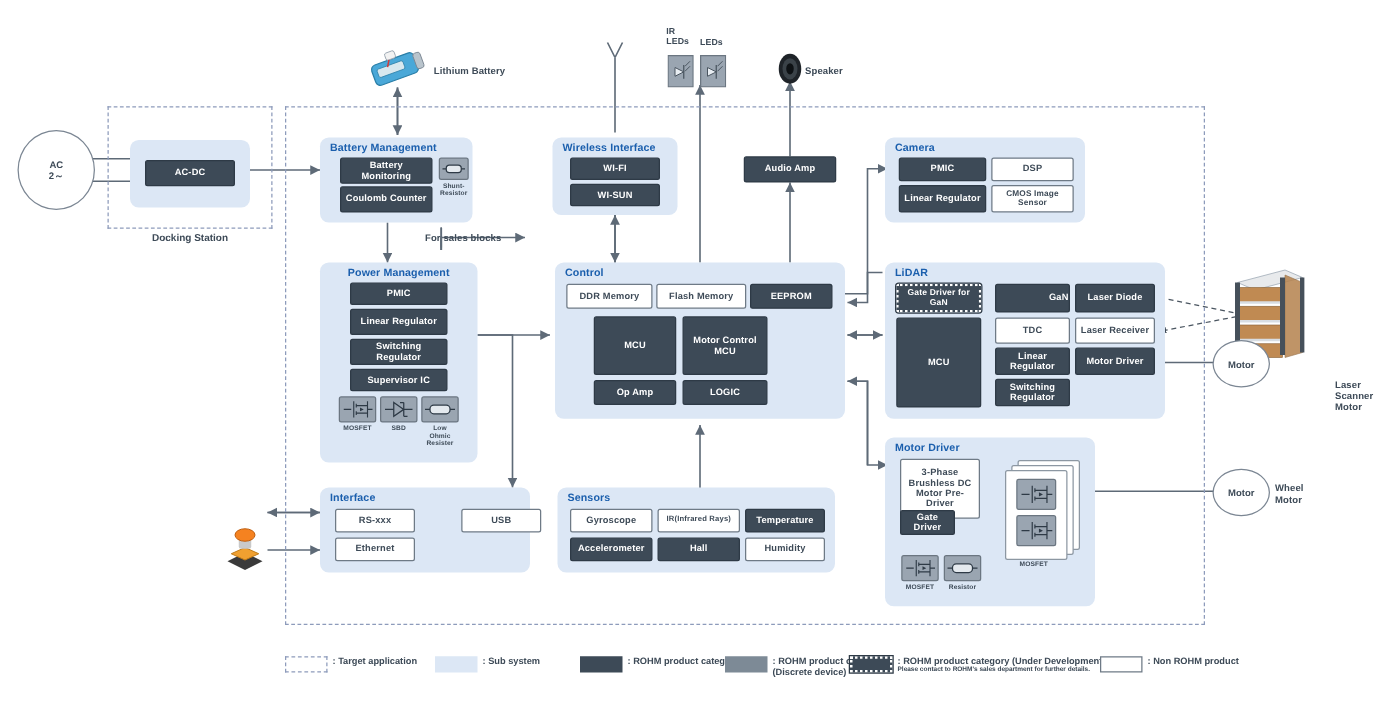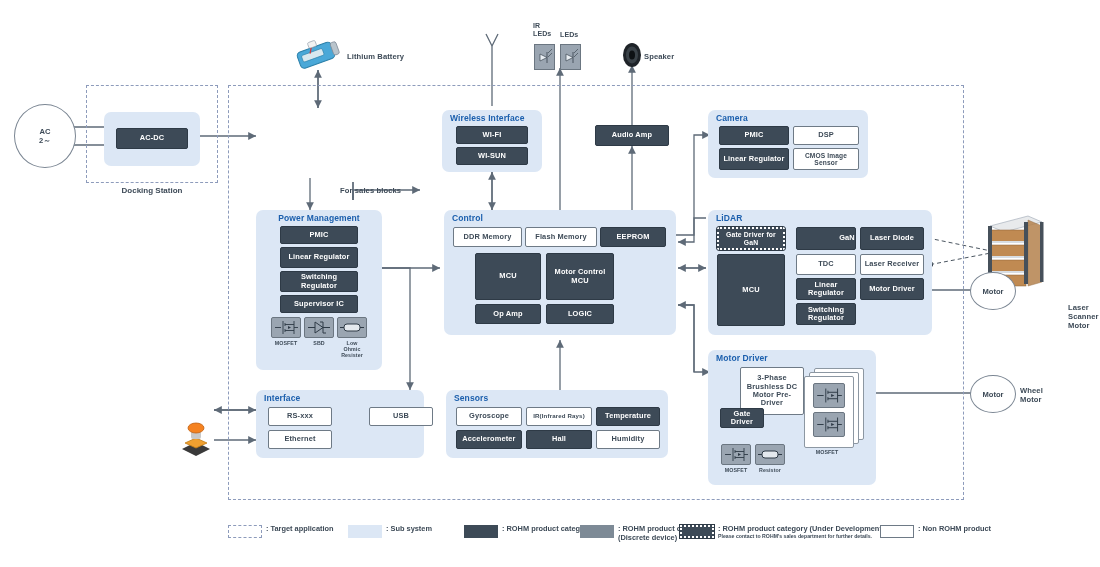--- a/index.html
+++ b/index.html
@@ -250,20 +250,35 @@
 
   <div class="abs" style="left:618px;top:42px;width:28px;height:26px;">
     <svg width="28" height="26" viewBox="0 0 28 26" xmlns="http://www.w3.org/2000/svg">
       <ellipse cx="14" cy="13" rx="9" ry="12" fill="#1e2328"></ellipse>
       <ellipse cx="14" cy="13" rx="6" ry="8.5" fill="#3a4248"></ellipse>
       <ellipse cx="14" cy="13" rx="3" ry="4.5" fill="#0d1114"></ellipse>
     </svg>
   </div>
   <div class="lbl" style="left:644px;top:52px;">Speaker</div>
 
+  <div class="abs subsys" style="left:256px;top:110px;width:122px;height:68px;">
+    <div class="subsys-title">Battery Management</div>
+    <div class="chip rohm" style="left:16px;top:16px;width:74px;height:21px;">Battery
+Monitoring</div>
+    <div class="chip rohm" style="left:16px;top:39px;width:74px;height:21px;">Coulomb
+Counter</div>
+    <div class="symtile" style="left:95px;top:16px;width:24px;height:18px;">
+      <svg width="22" height="16" viewBox="0 0 22 16" xmlns="http://www.w3.org/2000/svg">
+        <path d="M2,8 L5,8 M17,8 L20,8" stroke="#2e3a46" stroke-width="1"></path>
+        <rect x="5" y="5" width="12" height="6" rx="2.5" fill="#e4e9ee" stroke="#2e3a46" stroke-width="1"></rect>
+      </svg>
+    </div>
+    <div class="symcap" style="left:92px;top:36px;width:30px;white-space:pre-line;">Shunt-
+Resistor</div>
+  </div>
 
   <div class="lbl" style="left:340px;top:186px;">For sales blocks</div>
 
   <div class="abs subsys" style="left:256px;top:210px;width:126px;height:160px;">
     <div class="subsys-title" style="left:0;width:126px;text-align:center;">Power Management</div>
     <div class="chip rohm" style="left:24px;top:16px;width:78px;height:18px;">PMIC</div>
     <div class="chip rohm" style="left:24px;top:37px;width:78px;height:21px;">Linear
 Regulator</div>
     <div class="chip rohm" style="left:24px;top:61px;width:78px;height:21px;">Switching
 Regulator</div>
@@ -337,21 +352,21 @@
 Receiver</div>
     <div class="chip rohm" style="left:88px;top:68px;width:60px;height:22px;">Linear
 Regulator</div>
     <div class="chip rohm" style="left:152px;top:68px;width:64px;height:22px;">Motor Driver</div>
     <div class="chip rohm" style="left:88px;top:93px;width:60px;height:22px;">Switching
 Regulator</div>
   </div>
 
   <div class="abs subsys" style="left:708px;top:350px;width:168px;height:135px;">
     <div class="subsys-title">Motor Driver</div>
-    <div class="chip nonrohm" style="left:12px;top:17px;width:64px;height:48px;margin-left:20px;">3-Phase
+    <div class="chip nonrohm" style="left:12px;top:17px;width:64px;height:48px;">3-Phase
 Brushless
 DC Motor
 Pre-Driver</div>
     <div class="chip rohm" style="left:12px;top:58px;width:44px;height:20px;">Gate Driver</div>
     <div class="symtile" style="left:13px;top:94px;width:30px;height:21px;">
       <svg width="28" height="19" viewBox="0 0 28 19" xmlns="http://www.w3.org/2000/svg">
         <path d="M3,9.5 L9,9.5 M11,3 L11,16 M13,5 L13,8 M13,11 L13,14 M13,6.5 L22,6.5 M13,12.5 L22,12.5 M22,3 L22,16 M22,9.5 L26,9.5" stroke="#2e3a46" stroke-width=".9" fill="none"></path>
         <path d="M16,8 L19,9.5 L16,11 z" fill="#2e3a46"></path>
       </svg>
     </div>

